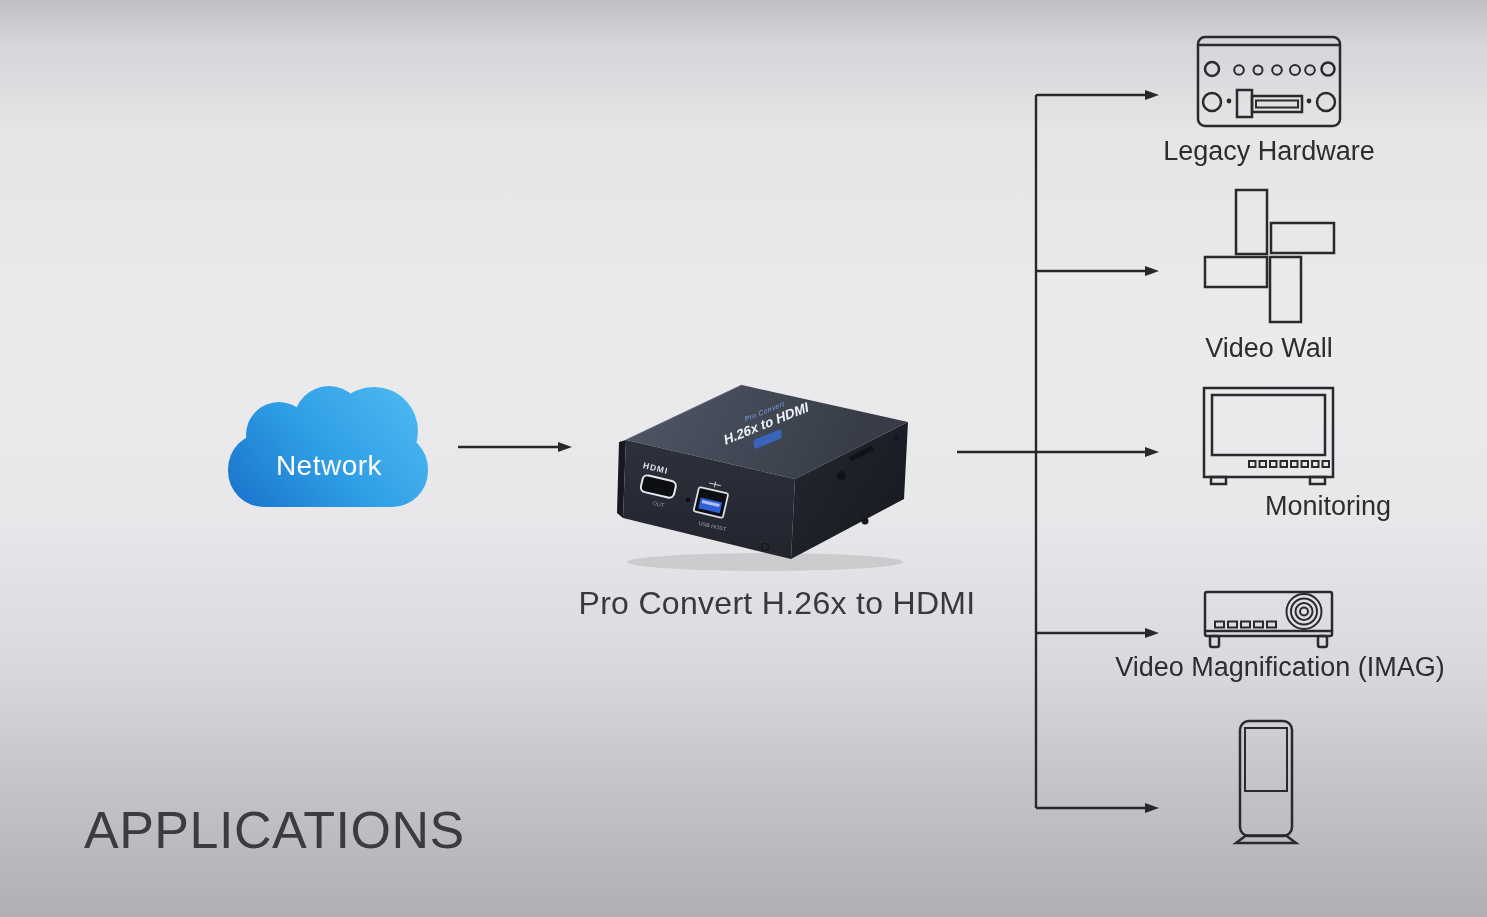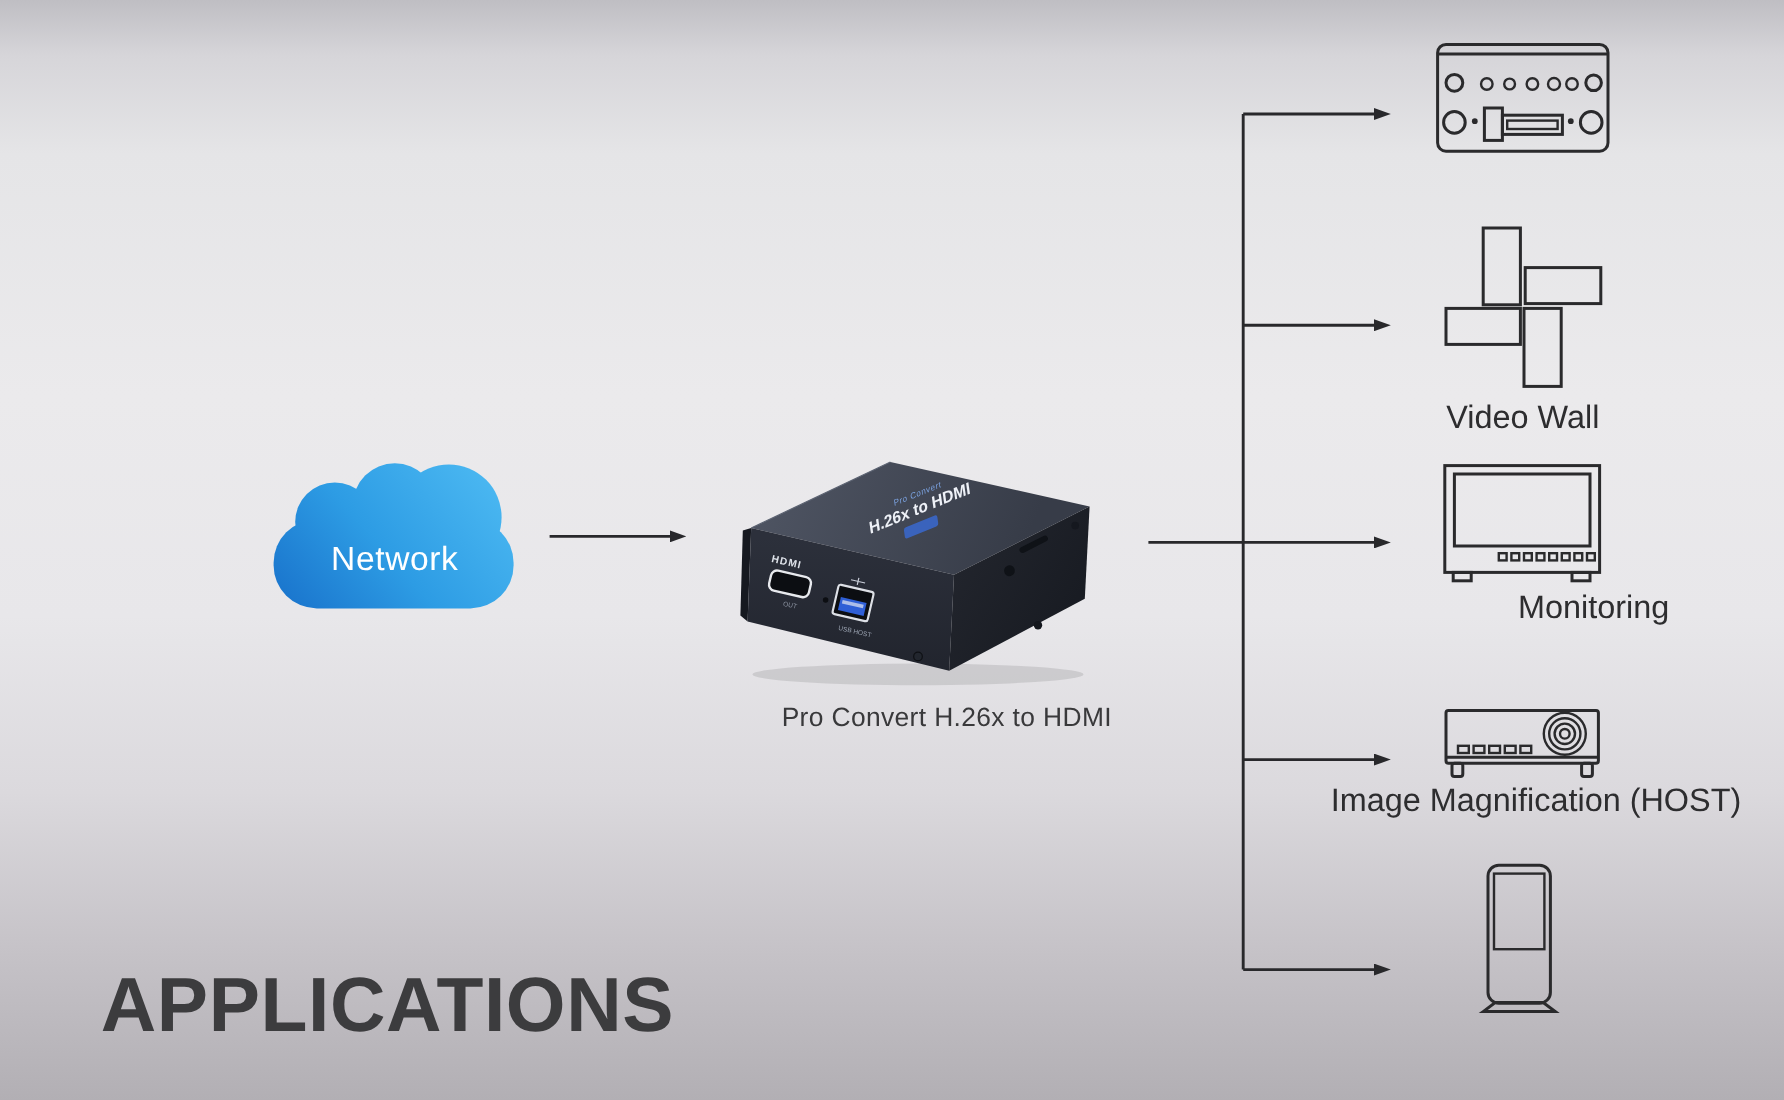--- a/index.html
+++ b/index.html
@@ -11,25 +11,25 @@
       #e8e7ea 56%, #dbd9dd 72%, #c6c3c8 86%, #b2afb4 100%);
   }
   .abs{position:absolute;}
   svg{display:block;overflow:visible;}
   .app-label{
     position:absolute;transform:translateX(-50%);
     font-size:27px;color:#2d2d2f;white-space:nowrap;
   }
   .device-caption{
     position:absolute;transform:translateX(-50%);
-    font-size:22px;color:#39393b;white-space:nowrap;letter-spacing:.3px;margin-left:12px;
+    font-size:32px;color:#39393b;white-space:nowrap;letter-spacing:.3px;
   }
   .page-title{
     position:absolute;left:84px;top:800px;
-    font-size:64px;font-weight:bold;color:#3c3c3e;letter-spacing:.5px;
+    font-size:52px;font-weight:normal;color:#3c3c3e;letter-spacing:.5px;
   }
   .icon-stroke{stroke:#2a2a2c;fill:none;stroke-width:2.5;}
   .icon-thin{stroke:#2a2a2c;fill:none;stroke-width:2;}
   .icon-fill{fill:#2a2a2c;stroke:none;}
 </style>
 </head>
 <body>
 
 <div class="stage">
 
@@ -130,20 +130,21 @@
     <circle class="icon-thin" cx="117" cy="37" r="4.8"></circle>
     <circle class="icon-stroke" cx="135" cy="36" r="6.5"></circle>
     <circle class="icon-stroke" cx="19" cy="69" r="9"></circle>
     <circle class="icon-fill" cx="36" cy="68" r="2.4"></circle>
     <rect class="icon-stroke" x="44" y="57" width="15" height="27"></rect>
     <rect class="icon-stroke" x="59" y="63" width="50" height="16"></rect>
     <rect class="icon-thin" x="63" y="67.5" width="42" height="7"></rect>
     <circle class="icon-fill" cx="116" cy="68" r="2.4"></circle>
     <circle class="icon-stroke" cx="133" cy="69" r="9"></circle>
   </svg>
+  <div class="app-label" style="left:1269px;top:136px">Legacy Hardware</div>
 
   <svg class="abs" style="left:1200px;top:185px" width="140" height="140" viewBox="0 0 140 140">
     <rect class="icon-stroke" x="36" y="5" width="31" height="64"></rect>
     <rect class="icon-stroke" x="71" y="38" width="63" height="30"></rect>
     <rect class="icon-stroke" x="5" y="72" width="62" height="30"></rect>
     <rect class="icon-stroke" x="70" y="72" width="31" height="65"></rect>
   </svg>
   <div class="app-label" style="left:1269px;top:333px">Video Wall</div>
 
   <svg class="abs" style="left:1200px;top:384px" width="140" height="104" viewBox="0 0 140 104">
@@ -174,21 +175,21 @@
     <g class="icon-thin">
       <rect x="15" y="33.5" width="9" height="6"></rect>
       <rect x="28" y="33.5" width="9" height="6"></rect>
       <rect x="41" y="33.5" width="9" height="6"></rect>
       <rect x="54" y="33.5" width="9" height="6"></rect>
       <rect x="67" y="33.5" width="9" height="6"></rect>
     </g>
     <rect class="icon-stroke" x="10" y="48" width="9" height="11" rx="2"></rect>
     <rect class="icon-stroke" x="118" y="48" width="9" height="11" rx="2"></rect>
   </svg>
-  <div class="app-label" style="left:1280px;top:652px">Image Magnification (HOST)</div>
+  <div class="app-label" style="left:1280px;top:652px">Video Magnification (IMAG)</div>
 
   <svg class="abs" style="left:1228px;top:716px" width="94" height="132" viewBox="0 0 94 132">
     <rect class="icon-stroke" x="12" y="5" width="52" height="115" rx="9"></rect>
     <rect class="icon-thin" x="17" y="12" width="42" height="63"></rect>
     <path class="icon-stroke" d="M8,127 L18,119.5 L58,119.5 L68,127 Z"></path>
   </svg>
 
   <div class="page-title">APPLICATIONS</div>
 
 </div>

